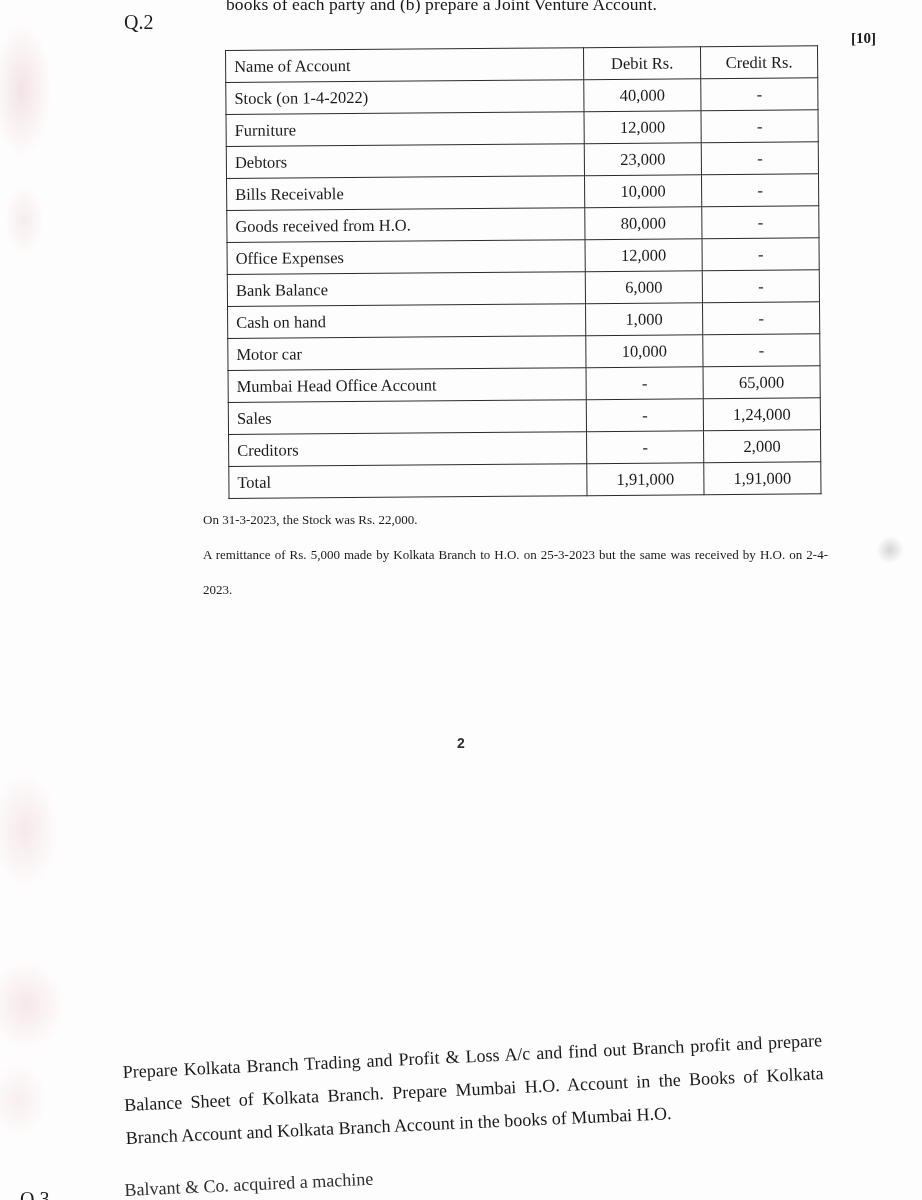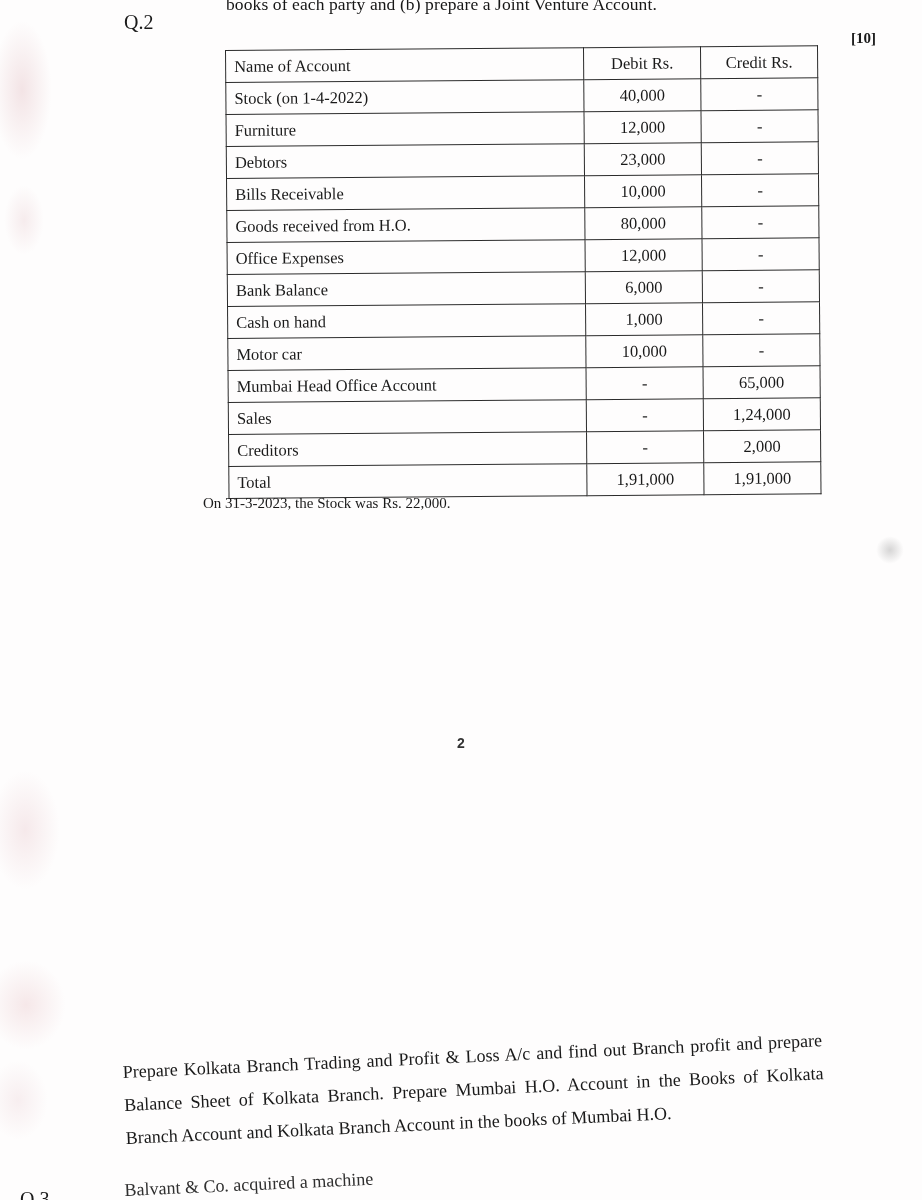--- a/index.html
+++ b/index.html
@@ -114,23 +114,23 @@
   .cell-name   { text-align: left; }
   .cell-num    { text-align: center; }
   thead .cell-name,
   thead .cell-num { text-align: center; }
   thead .cell-name { text-align: left; }
 
   
   .notes {
     position: absolute;
     left: 203px;
-    top: 486px;
+    top: 502px;
     width: 625px;
-    font-size: 15px;
+    font-size: 13px;
     line-height: 35px;
   }
   .notes p {
     margin: 0 0 0 0;
     text-align: justify;
     text-justify: inter-word;
   }
   .notes p.nojust { text-align: left; }
 
   
@@ -273,20 +273,21 @@
             <td class="cell-name">Total</td>
             <td class="cell-num">1,91,000</td>
             <td class="cell-num">1,91,000</td>
           </tr>
         </tbody>
     </table>
   </div>
 
   <div class="notes">
     <p class="nojust">On 31-3-2023, the Stock was Rs. 22,000.</p>
+    <p>A remittance of Rs. 5,000 made by Kolkata Branch to H.O. on 25-3-2023 but the same was received by H.O. on 2-4-2023.</p>
   </div>
 
   <div class="page-number">2</div>
 
   <div class="bottom-frag">
     <p>Prepare Kolkata Branch Trading and Profit &amp; Loss A/c and find out Branch profit and prepare Balance Sheet of Kolkata Branch. Prepare Mumbai H.O. Account in the Books of Kolkata Branch Account and Kolkata Branch Account in the books of Mumbai H.O.</p>
   </div>
 
   <div class="qmark q3">Q.3</div>
 

